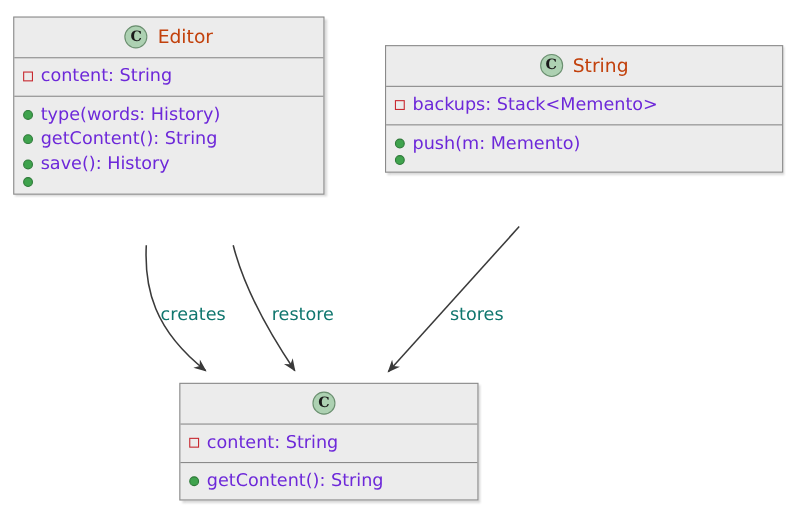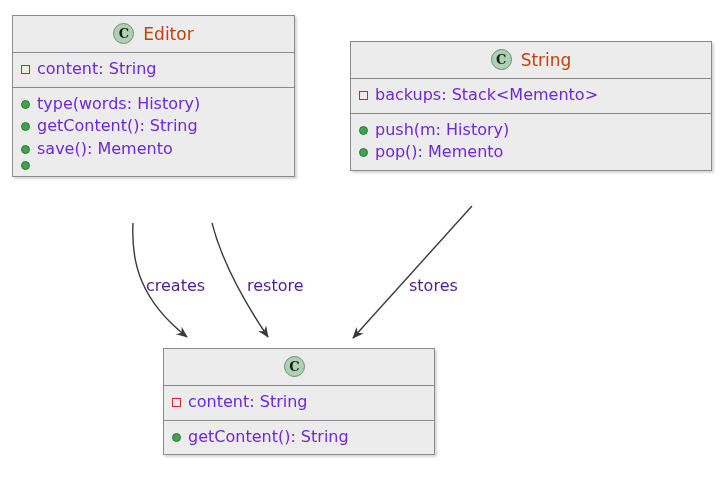--- a/index.html
+++ b/index.html
@@ -112,21 +112,21 @@
     background: #3FA34D;
     border: 1px solid #2E7A39;
     box-sizing: border-box;
   }
 
   
   .edge-label {
     position: absolute;
     z-index: 3;
     font-size: 16px;
-    color: #4c1d95;
+    color: #0f766e;
     white-space: nowrap;
     background: transparent;
   }
 </style>
 </head>
 <body>
 
 <div id="canvas">
 
   <svg id="edges" viewBox="0 0 722 480" width="722" height="480">
@@ -167,21 +167,21 @@
       <div class="member">
         <span class="vis vis-public-method"></span>
         <span class="member-text">type(words: History)</span>
       </div>
       <div class="member">
         <span class="vis vis-public-method"></span>
         <span class="member-text">getContent(): String</span>
       </div>
       <div class="member">
         <span class="vis vis-public-method"></span>
-        <span class="member-text">save(): Memento</span>
+        <span class="member-text">save(): History</span>
       </div>
       <div class="member">
         <span class="vis vis-public-method"></span>
       </div>
     </div>
   </div>
 
   <div class="uml-class" style="left:350px; top:41px; width:362px;">
 
     <div class="compartment c-title">
@@ -192,25 +192,24 @@
     <div class="compartment c-members">
       <div class="member">
         <span class="vis vis-private-field"></span>
         <span class="member-text">backups: Stack&lt;Memento&gt;</span>
       </div>
     </div>
 
     <div class="compartment c-members">
       <div class="member">
         <span class="vis vis-public-method"></span>
-        <span class="member-text">push(m: History)</span>
-      </div>
-      <div class="member">
-        <span class="vis vis-public-method"></span>
-        <span class="member-text">pop(): Memento</span>
+        <span class="member-text">push(m: Memento)</span>
+      </div>
+      <div class="member">
+        <span class="vis vis-public-method"></span>
       </div>
     </div>
   </div>
 
   <div class="uml-class" style="left:163px; top:348px; width:272px;">
 
     <div class="compartment c-title">
       <span class="class-icon">C</span>
     </div>
 

